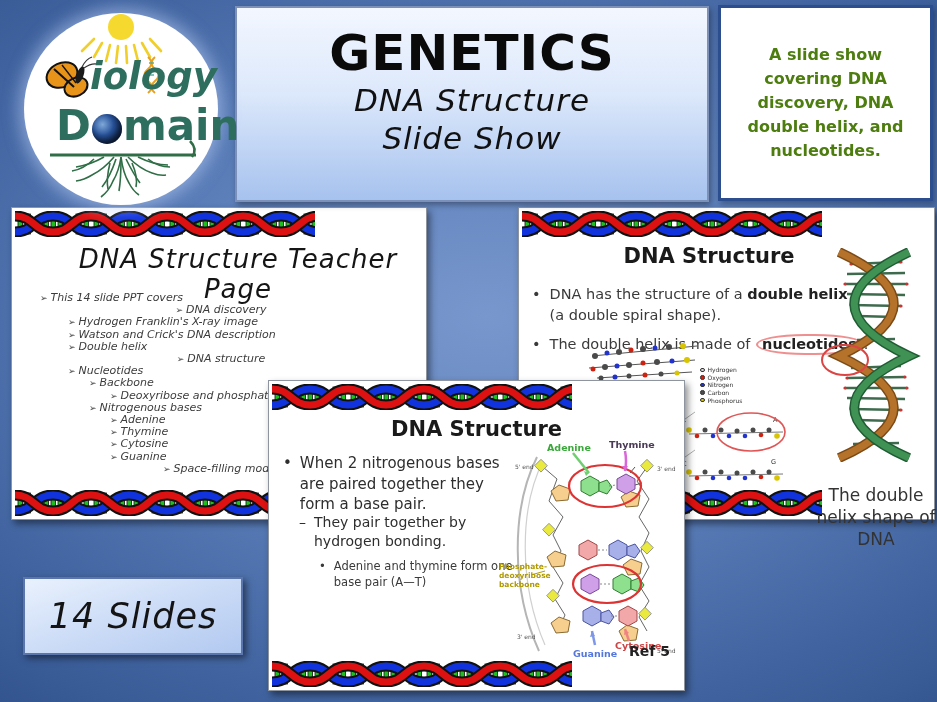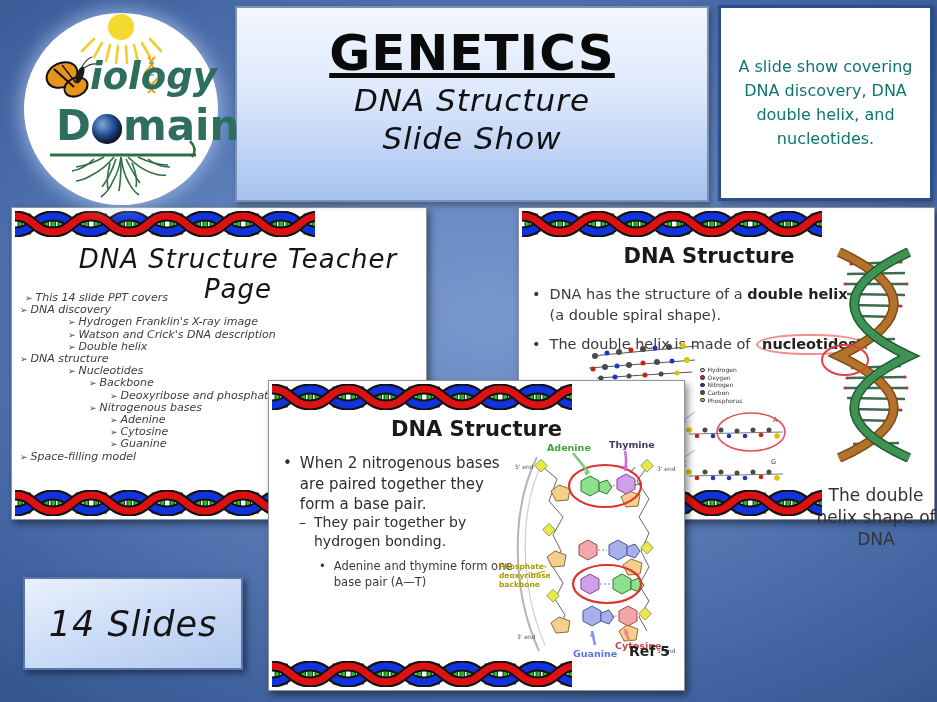--- a/index.html
+++ b/index.html
@@ -21,42 +21,42 @@
     font-weight:bold;color:#2e6e5e;white-space:nowrap;}
   .logo-globe{display:inline-block;width:30px;height:30px;border-radius:50%;
     vertical-align:-4px;margin:0 1px;
     background:radial-gradient(circle at 35% 35%, #7fa8d8 0%, #27529a 40%, #0d1f44 95%);
     box-shadow:inset -3px -4px 6px rgba(0,0,0,.6);}
   
   .header-box{position:absolute;left:235px;top:6px;width:474px;height:196px;z-index:3;
     background:linear-gradient(#f3f7ff 0%,#dce8fb 45%,#a6c2ee 100%);
     border:2px solid #7d90b8;box-shadow:2px 3px 6px rgba(0,0,0,.35);
     text-align:center;}
-  .header-title{margin-top:16px;font-size:50px;font-weight:bold;color:#0a0a0a;letter-spacing:1px;text-decoration:underline;}
+  .header-title{margin-top:16px;font-size:50px;font-weight:bold;color:#0a0a0a;letter-spacing:1px;}
   .header-sub{font-size:31px;font-style:italic;color:#111;line-height:1.22;letter-spacing:1px;}
   .desc-box{position:absolute;left:718px;top:5px;width:215px;height:196px;z-index:3;
     background:#fff;border:3px solid #2c4d8e;box-shadow:2px 3px 6px rgba(0,0,0,.3);
     display:flex;align-items:center;justify-content:center;}
-  .desc-text{width:178px;font-size:16px;font-weight:normal;color:#0f766e;
+  .desc-text{width:178px;font-size:16px;font-weight:bold;color:#4d7c0f;
     text-align:center;line-height:1.5;}
   
   .slide{position:absolute;background:#fff;border:1px solid #8f959e;
     box-shadow:3px 4px 7px rgba(0,0,0,.45);}
   .slide-left{left:11px;top:207px;width:416px;height:313px;z-index:2;}
   .slide-right{left:518px;top:207px;width:417px;height:313px;z-index:2;}
   .slide-center{left:268px;top:380px;width:417px;height:311px;z-index:5;}
   .dna-strip{position:absolute;left:3px;right:3px;height:26px;}
   .strip-top{top:3px;} .strip-bottom{bottom:3px;}
   
   .t-title{position:absolute;left:0;right:0;top:36px;text-align:center;
     font-size:26px;font-style:italic;color:#151515;letter-spacing:1px;padding-left:38px;}
   .t-outline{position:absolute;left:8px;top:84px;right:4px;}
   .ti{font-size:11px;font-style:italic;color:#3c3c3c;line-height:12.2px;white-space:nowrap;}
   .tb{font-style:normal;font-size:9px;margin-right:3px;color:#444;}
-  .lv1{margin-left:5px;} .lv2{} .lv3{margin-left:48px;}
+  .lv1{margin-left:20px;} .lv2{text-align:center;} .lv3{margin-left:48px;}
   .lv4{margin-left:69px;} .lv5{margin-left:90px;}
   
   .h-title{position:absolute;left:0;top:36px;width:380px;text-align:center;
     font-size:21px;font-weight:bold;color:#1a1a1a;}
   .h-bullet{position:absolute;left:13px;display:flex;font-size:14.5px;color:#3a3a3a;line-height:1.45;}
   .h-b1{top:76px;width:320px;} .h-b2{top:126px;width:340px;}
   .h-mark{margin-right:9px;}
   .bold{font-weight:bold;color:#222;}
   .circled{border:2px solid #ef8f8f;border-radius:50% / 55%;padding:0 5px 1px 4px;margin-left:1px;}
   .legend{position:absolute;left:181px;top:158px;}
@@ -74,21 +74,21 @@
   .c-b1{position:absolute;left:14px;top:72px;width:238px;display:flex;
     font-size:15px;color:#2e2e2e;line-height:1.38;}
   .c-b2{position:absolute;left:30px;top:132px;width:210px;display:flex;
     font-size:14px;color:#2e2e2e;line-height:1.35;}
   .c-b3{position:absolute;left:50px;top:178px;width:205px;display:flex;
     font-size:11.5px;color:#3a3a3a;line-height:1.35;}
   .c-mark{margin-right:8px;}
   .bp-svg{position:absolute;left:228px;top:58px;}
   .ref{position:absolute;right:14px;top:262px;font-size:14px;font-weight:bold;color:#222;}
   
-  .badge{position:absolute;left:23px;top:577px;width:220px;height:93px;z-index:6;
+  .badge{position:absolute;left:23px;top:577px;width:220px;height:78px;z-index:6;
     background:linear-gradient(160deg,#e9f1fd 0%,#c9daf6 55%,#b2c9f0 100%);
     border:2px solid #5a76ad;box-shadow:3px 3px 7px rgba(0,0,0,.5);
     display:flex;align-items:center;justify-content:center;}
   .badge-text{font-size:35px;font-style:italic;color:#141414;letter-spacing:1px;}
 </style>
 </head>
 <body>
 
 <div class="canvas">
 
@@ -192,20 +192,21 @@
         <div class="ti lv2"><span class="tb">➢</span><span>DNA discovery</span></div>
         <div class="ti lv3"><span class="tb">➢</span><span>Hydrogen Franklin's X-ray image</span></div>
         <div class="ti lv3"><span class="tb">➢</span><span>Watson and Crick's DNA description</span></div>
         <div class="ti lv3"><span class="tb">➢</span><span>Double helix</span></div>
         <div class="ti lv2"><span class="tb">➢</span><span>DNA structure</span></div>
         <div class="ti lv3"><span class="tb">➢</span><span>Nucleotides</span></div>
         <div class="ti lv4"><span class="tb">➢</span><span>Backbone</span></div>
         <div class="ti lv5"><span class="tb">➢</span><span>Deoxyribose and phosphate gr</span></div>
         <div class="ti lv4"><span class="tb">➢</span><span>Nitrogenous bases</span></div>
         <div class="ti lv5"><span class="tb">➢</span><span>Adenine</span></div>
+        <div class="ti lv5"><span class="tb">➢</span><span>Thymine</span></div>
         <div class="ti lv5"><span class="tb">➢</span><span>Cytosine</span></div>
         <div class="ti lv5"><span class="tb">➢</span><span>Guanine</span></div>
         <div class="ti lv2"><span class="tb">➢</span><span>Space-filling model</span></div>
       </div>
     <svg class="dna-strip strip-bottom">
         <rect width="100%" height="26" fill="url(#dnaPat)"></rect>
       </svg>
   </div>
 
   <div class="slide slide-right">

